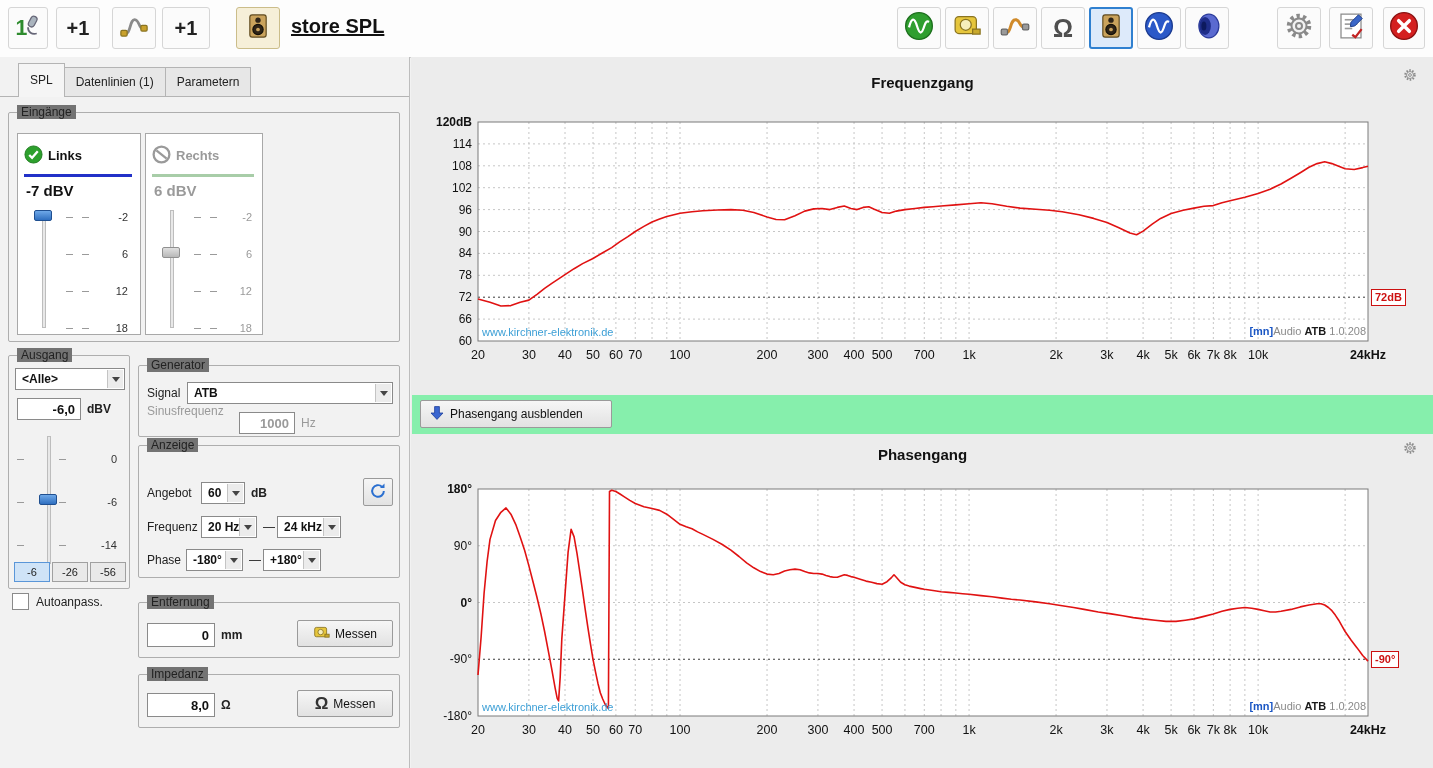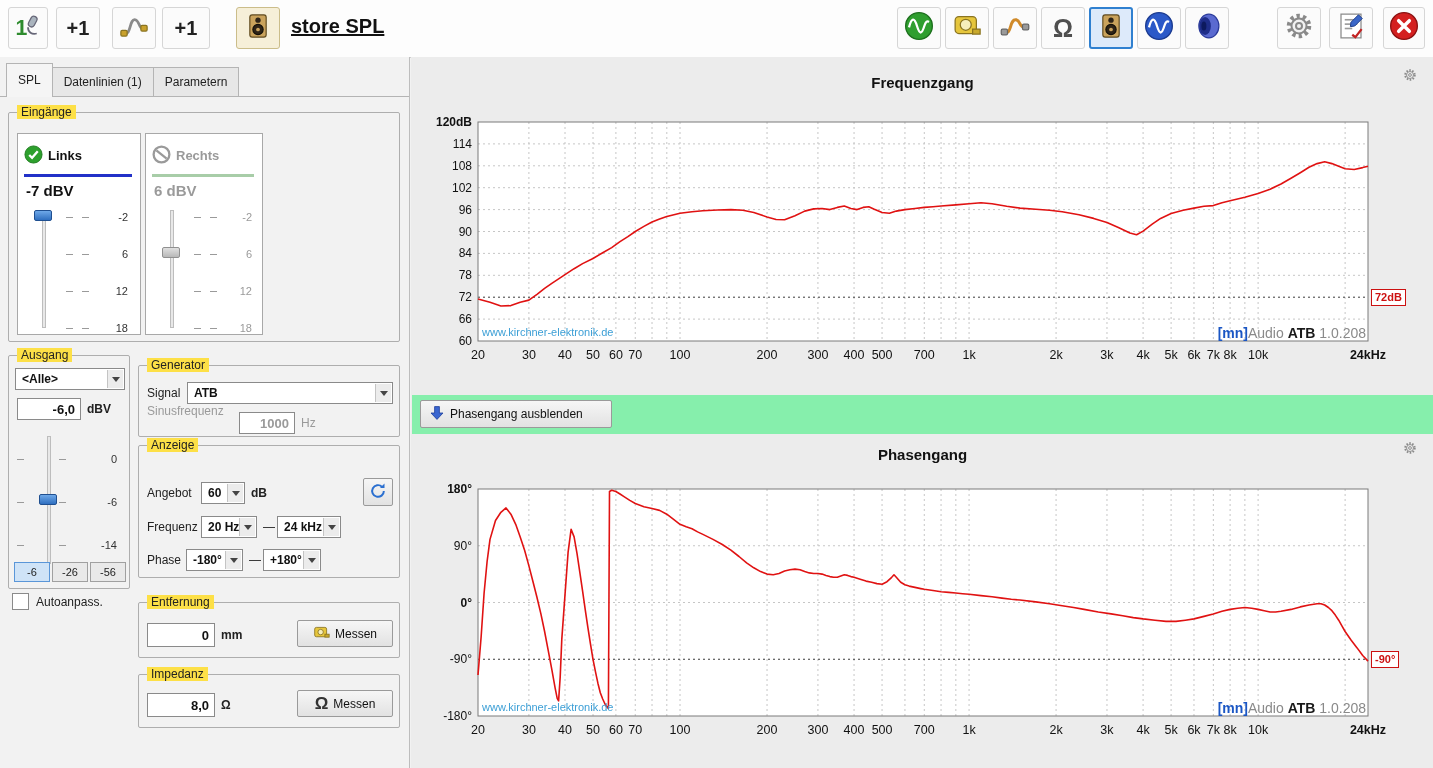--- a/index.html
+++ b/index.html
@@ -11,26 +11,26 @@
   .hbtn{position:absolute;top:7px;height:42px;background:#fbfbfb;border:1px solid #d6d6d6;border-radius:3px;display:flex;align-items:center;justify-content:center;box-sizing:border-box;cursor:pointer;}
   .hbtn.plus{font-size:20px;font-weight:bold;color:#222;}
   .hbtn.speaker-tint{background:#f6efd8;border-color:#cbbd8a;}
   #window-title{position:absolute;left:291px;top:15px;font-size:20px;font-weight:bold;color:#111;text-decoration:underline;}
   .tbtn{position:absolute;top:7px;width:44px;height:42px;background:#fbfbfb;border:1px solid #d6d6d6;border-radius:3px;display:flex;align-items:center;justify-content:center;box-sizing:border-box;cursor:pointer;}
   .tbtn.active{border:2px solid #2f80d0;background:#ddeafa;}
   .omega-glyph{font-size:25px;font-weight:bold;color:#4f4f4f;line-height:1;}
 
   
   #left-panel{position:absolute;left:0;top:57px;width:410px;height:711px;background:#f2f2f2;border-right:1px solid #bdbdbd;box-sizing:border-box;}
-  #tabbar{position:absolute;left:0;top:4px;width:100%;height:36px;display:flex;align-items:flex-end;border-bottom:1px solid #b4b4b4;box-sizing:border-box;padding-left:6px;}
+  #tabbar{position:absolute;left:0;top:4px;width:100%;height:36px;display:flex;align-items:flex-end;border-bottom:1px solid #b4b4b4;box-sizing:border-box;padding-left:18px;}
   .tab{height:28px;line-height:28px;padding:0 11px;font-size:12px;color:#222;background:#e7e7e7;border:1px solid #b4b4b4;border-bottom:none;margin-right:-1px;cursor:pointer;white-space:nowrap;}
   .tab.active{height:33px;line-height:33px;background:#f5f5f5;margin-bottom:-1px;position:relative;z-index:2;}
 
   .group{position:absolute;border:1px solid #aeaeae;border-radius:2px;box-sizing:border-box;}
-  .legend{position:absolute;top:-8px;left:8px;background:#fde047;padding:0 4px;font-size:12px;color:#222;line-height:14px;}
+  .legend{position:absolute;top:-8px;left:8px;background:#737373;padding:0 4px;font-size:12px;color:#222;line-height:14px;}
 
   .card{position:absolute;background:#fff;border:1px solid #a8a8a8;box-sizing:border-box;}
   .card .chanlabel{position:absolute;left:30px;top:14px;font-size:13px;font-weight:bold;color:#111;}
   .card.off .chanlabel{color:#9a9a9a;}
   .chanline{position:absolute;left:6px;top:40px;height:3px;}
   .chanvalue{position:absolute;left:8px;top:48px;font-size:15px;font-weight:bold;color:#111;}
   .card.off .chanvalue{color:#9a9a9a;}
   .statusicon{position:absolute;left:6px;top:11px;width:19px;height:19px;}
 
   .groove{position:absolute;width:4px;background:#e8e8e8;border:1px solid #bdbdbd;box-sizing:border-box;}
@@ -62,21 +62,21 @@
   .chart-canvas{position:absolute;left:18px;width:1000px;}
   .chart-svg{display:block;}
   .chart-svg text{font-family:"Liberation Sans",sans-serif;font-size:12px;fill:#111;}
   .chart-svg text.bold{font-weight:bold;}
   .chart-svg .ylab{text-anchor:end;}
   .chart-svg .xlab{text-anchor:middle;font-size:12.5px;}
   .chart-svg .grid{stroke:#c6c6c6;stroke-width:1;stroke-dasharray:2 3;}
   .chart-svg .refline{stroke:#3a3a3a;stroke-width:1;stroke-dasharray:2 3;}
   .chart-svg .plotborder{fill:none;stroke:#7a7a7a;}
   .watermark{position:absolute;font-size:11px;color:#3c9fd6;}
-  .branding{position:absolute;font-size:14px;color:#8a8a8a;white-space:nowrap;}
+  .branding{position:absolute;font-size:11px;color:#8a8a8a;white-space:nowrap;}
   .branding .mn{color:#1a56c4;font-weight:bold;}
   .branding .atb{color:#1a1a1a;font-weight:bold;}
   .reflabel{position:absolute;left:941px;background:#fff;border:1px solid #cc1111;color:#cc1111;font-size:11px;font-weight:bold;padding:0 3px;line-height:15px;}
   #phase-strip{position:absolute;left:412px;top:395px;width:1021px;height:39px;background:#86efac;}
 </style>
 </head>
 <body>
 
 <div id="app">
 

